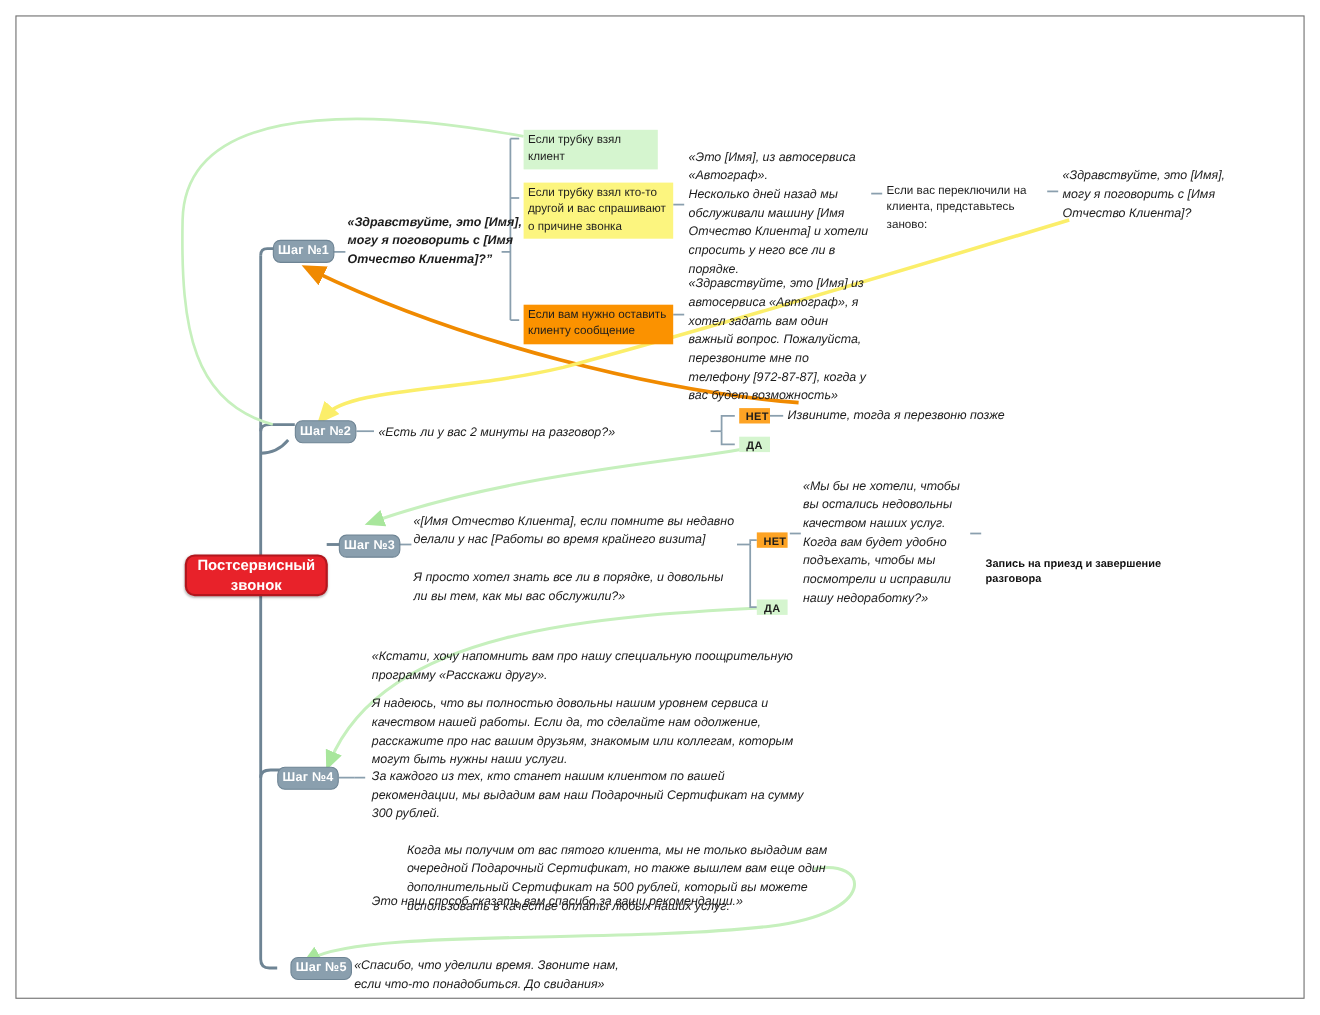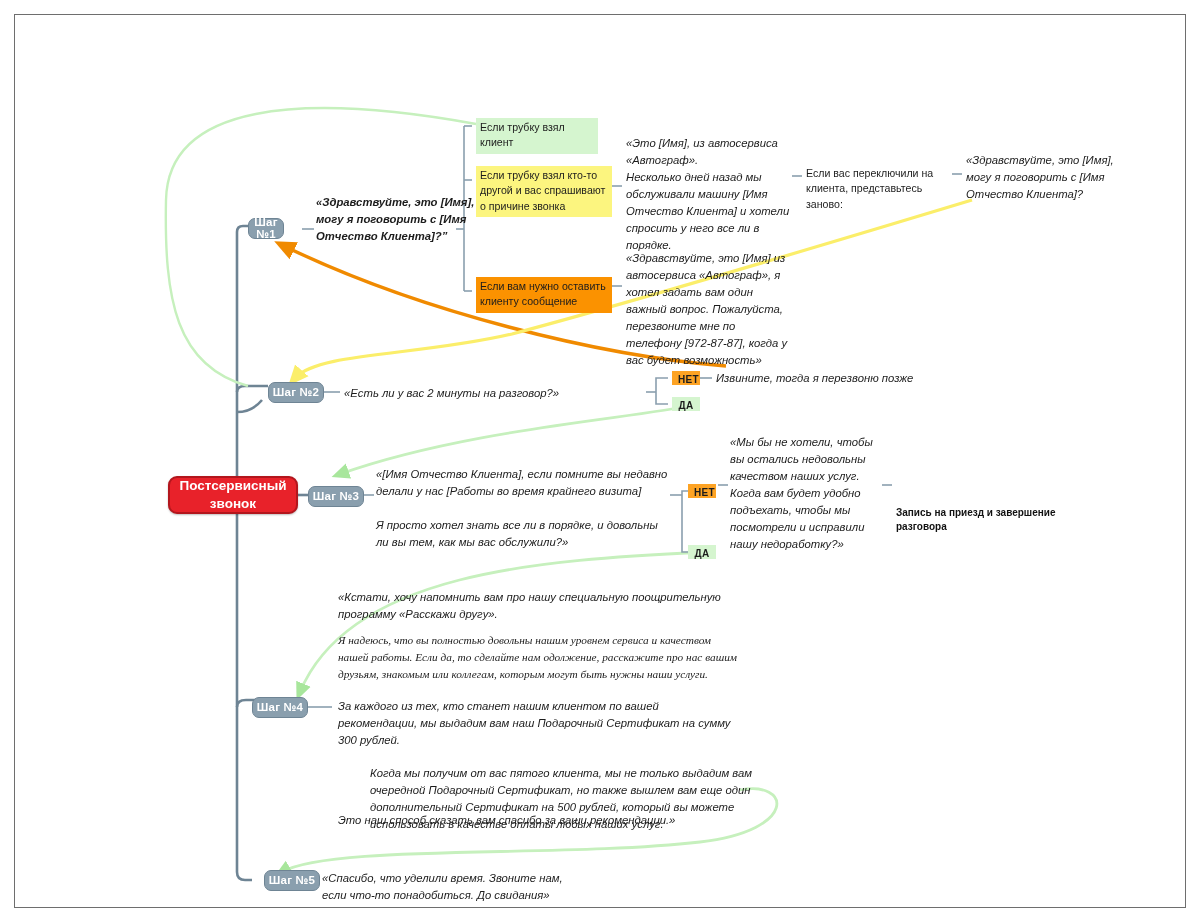--- a/index.html
+++ b/index.html
@@ -42,20 +42,21 @@
     border-radius: 9px;
     color: #ffffff;
     font-weight: bold;
     font-size: 13.5px;
     text-align: center;
     line-height: 1.35;
     display: flex;
     align-items: center;
     justify-content: center;
     box-shadow: 0 1px 2px rgba(0,0,0,.25);
+    margin-top: 28px;
   }
 
   .step-node {
     background: #8a9fae;
     border: 1px solid #6e8494;
     border-radius: 7px;
     color: #ffffff;
     font-weight: bold;
     font-size: 11.5px;
     text-align: center;
@@ -178,21 +179,21 @@
 
     <path d="M308,707 L322,707" fill="none" stroke="#8a9fae" stroke-width="1.6"></path>
     <path d="M322,707 L332,707" fill="none" stroke="#8a9fae" stroke-width="1.6"></path>
 
     <path d="M304,880 L318,880" fill="none" stroke="#8a9fae" stroke-width="1.6"></path>
   </svg>
 
   <div class="node root-node" style="left:168px; top:476px; width:130px; height:38px;">Постсервисный
 звонок</div>
 
-  <div class="node step-node" style="left:248px; top:218px; width:36px; height:21px;">Шаг №1</div>
+  <div class="node step-node" style="left:248px; top:218px; width:56px; height:21px;">Шаг №1</div>
 
   <div class="node italic-text" style="left:316px; top:194px; width:160px;font-weight:bold;">«Здравствуйте, это [Имя], могу я поговорить с [Имя Отчество Клиента]?”</div>
 
   <div class="node chip chip-green" style="left:476px; top:118px; width:122px;">Если трубку взял клиент</div>
 
   <div class="node chip chip-yellow" style="left:476px; top:166px; width:136px;">Если трубку взял кто-то другой и вас спрашивают о причине звонка</div>
 
   <div class="node italic-text" style="left:626px; top:135px; width:166px;">«Это [Имя], из автосервиса «Автограф».
 Несколько дней назад мы обслуживали машину [Имя Отчество Клиента] и хотели спросить у него все ли в порядке.</div>
 
@@ -225,21 +226,21 @@
   <div class="node badge badge-yes" style="left:688px; top:545px; width:28px;">ДА</div>
 
   <div class="node italic-text" style="left:730px; top:434px; width:156px;">«Мы бы не хотели, чтобы вы остались недовольны качеством наших услуг. Когда вам будет удобно подъехать, чтобы мы посмотрели и исправили нашу недоработку?»</div>
 
   <div class="node bold-text" style="left:896px; top:506px; width:186px;">Запись на приезд и завершение разговора</div>
 
   <div class="node step-node" style="left:252px; top:697px; width:56px; height:21px;">Шаг №4</div>
 
   <div class="node italic-text" style="left:338px; top:589px; width:400px;">«Кстати, хочу напомнить вам про нашу специальную поощрительную программу «Расскажи другу».</div>
 
-  <div class="node italic-text" style="left:338px; top:632px; width:400px;font-family:Liberation Serif, serif;">Я надеюсь, что вы полностью довольны нашим уровнем сервиса и качеством нашей работы. Если да, то сделайте нам одолжение, расскажите про нас вашим друзьям, знакомым или коллегам, которым могут быть нужны наши услуги.</div>
+  <div class="node italic-text" style="left:338px; top:632px; width:400px;">Я надеюсь, что вы полностью довольны нашим уровнем сервиса и качеством нашей работы. Если да, то сделайте нам одолжение, расскажите про нас вашим друзьям, знакомым или коллегам, которым могут быть нужны наши услуги.</div>
 
   <div class="node italic-text" style="left:338px; top:698px; width:400px;">За каждого из тех, кто станет нашим клиентом по вашей рекомендации, мы выдадим вам наш Подарочный Сертификат на сумму 300 рублей.</div>
 
   <div class="node italic-text" style="left:338px; top:765px; width:400px;margin-left:32px;">Когда мы получим от вас пятого клиента, мы не только выдадим вам очередной Подарочный Сертификат, но также вышлем вам еще один дополнительный Сертификат на 500 рублей, который вы можете использовать в качестве оплаты любых наших услуг.</div>
 
   <div class="node italic-text" style="left:338px; top:812px; width:400px;">Это наш способ сказать вам спасибо за ваши рекомендации.»</div>
 
   <div class="node step-node" style="left:264px; top:870px; width:56px; height:21px;">Шаг №5</div>
 
   <div class="node italic-text" style="left:322px; top:870px; width:270px;">«Спасибо, что уделили время. Звоните нам,

